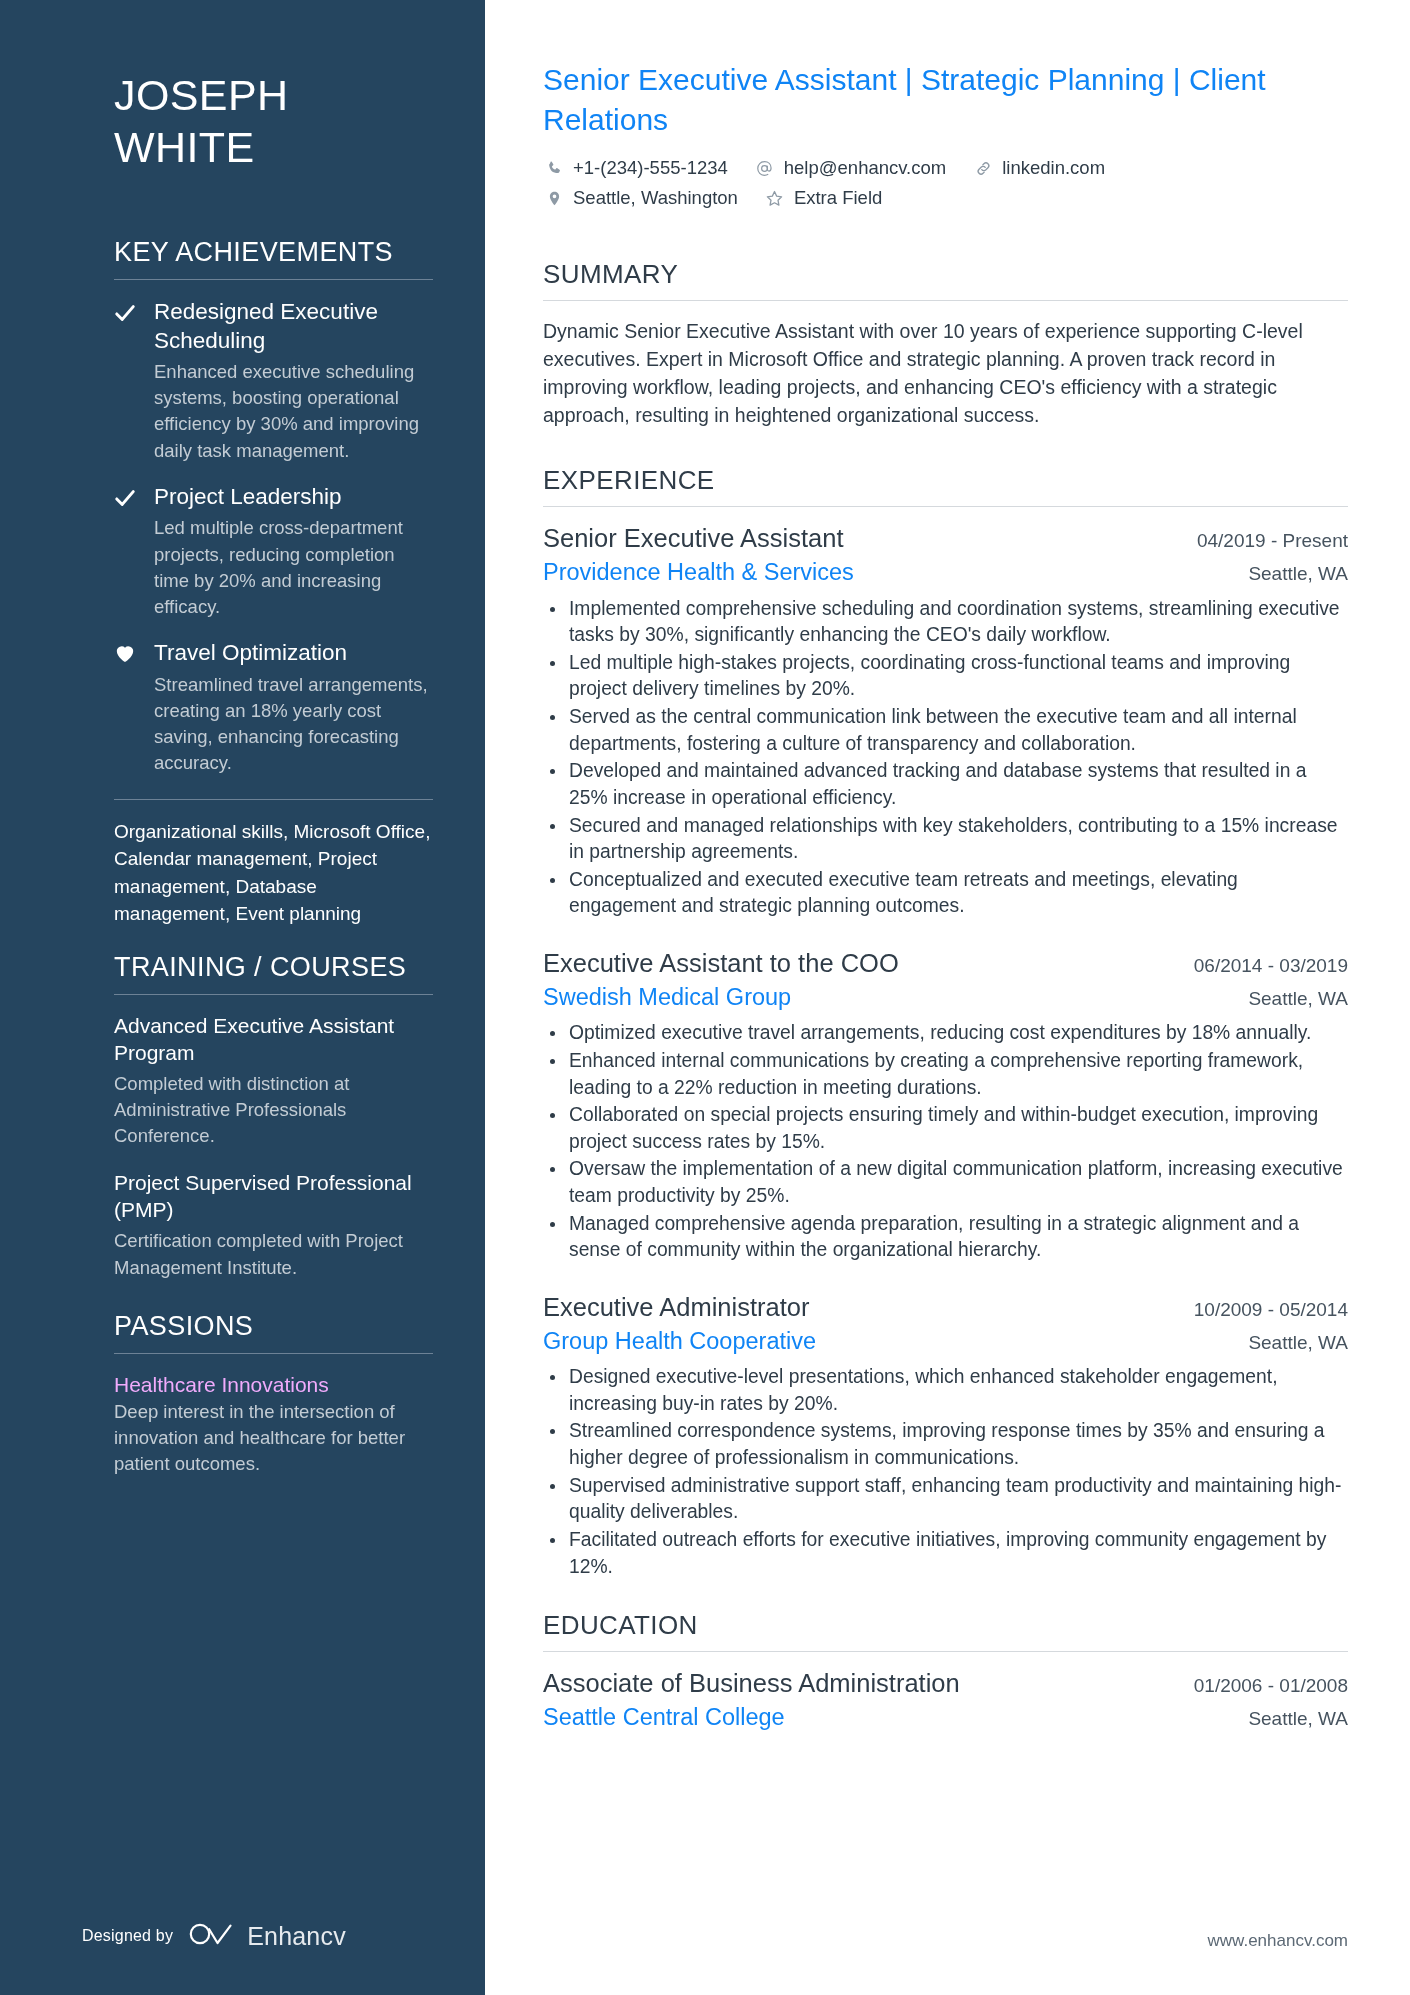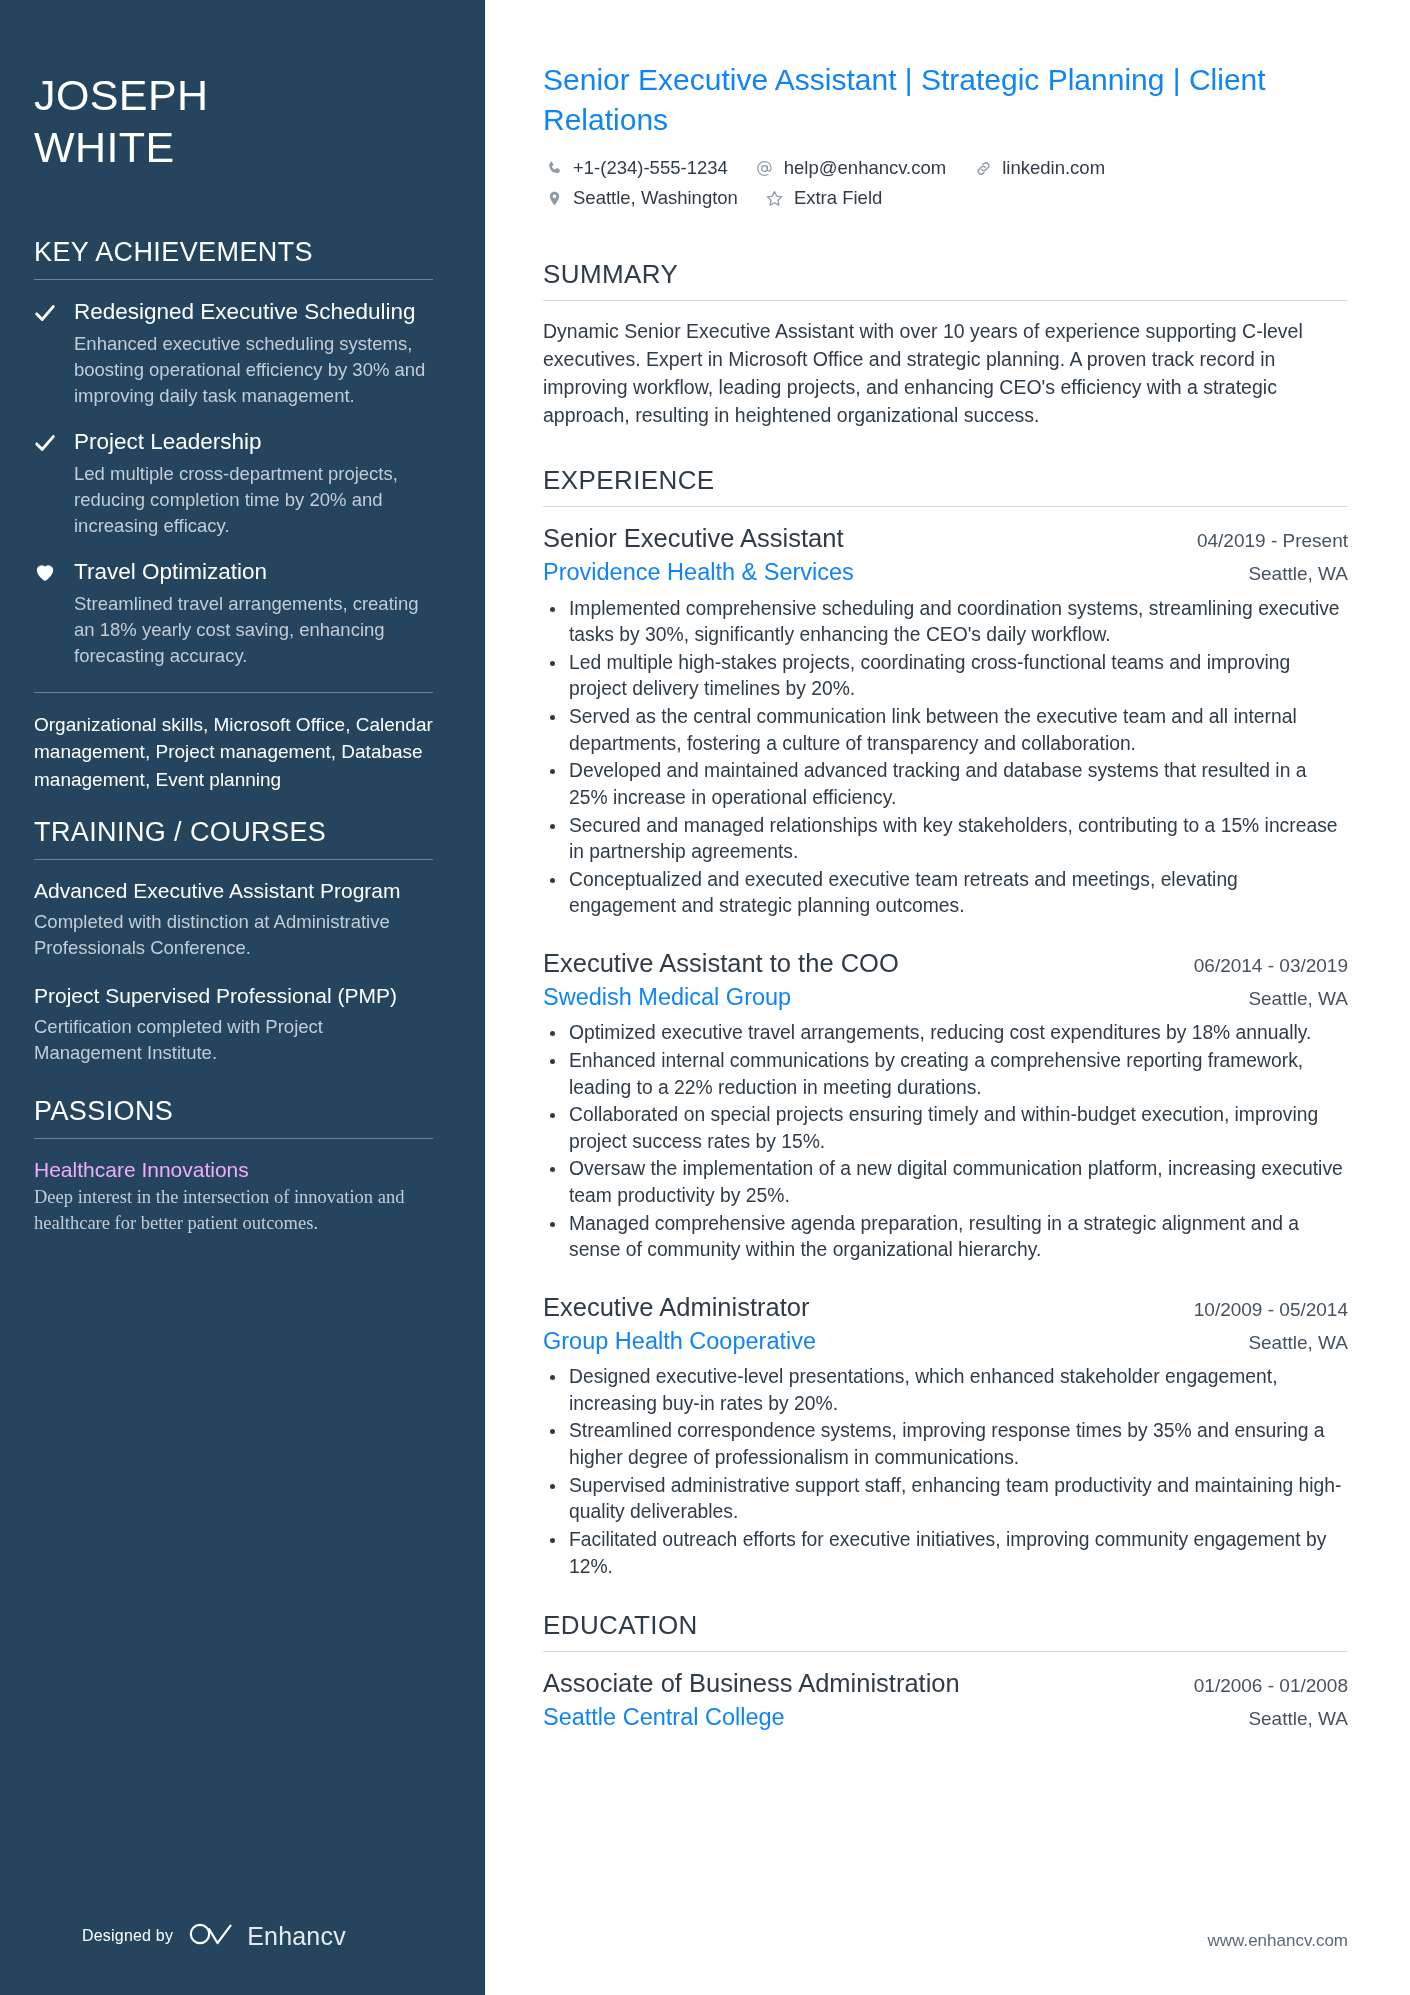--- a/index.html
+++ b/index.html
@@ -24,21 +24,21 @@
     width: 485px;
     flex: 0 0 485px;
     background: #25455f;
     color: #ffffff;
     padding: 0 0 0 0;
     position: relative;
     display: flex;
     flex-direction: column;
   }
   .sidebar-inner {
-    padding: 70px 52px 0 34px;
+    padding: 70px 52px 0 114px;
     flex: 1 1 auto;
   }
 
   .name-block { margin-bottom: 64px; }
   .name-line {
     font-size: 43px;
     font-weight: 400;
     line-height: 1.20;
     letter-spacing: 0.4px;
     color: #ffffff;
@@ -106,21 +106,20 @@
   .pa-title {
     font-size: 21px;
     line-height: 1.28;
     color: #f0abfc;
     margin-bottom: 0;
   }
   .pa-desc {
     font-size: 18.5px;
     line-height: 1.42;
     color: #c3ccd4;
-    font-family: Liberation Serif, serif;
   }
 
   .sb-footer {
     flex: 0 0 auto;
     padding: 0 52px 44px 82px;
     display: flex;
     align-items: center;
     gap: 16px;
   }
   .powered-by {

